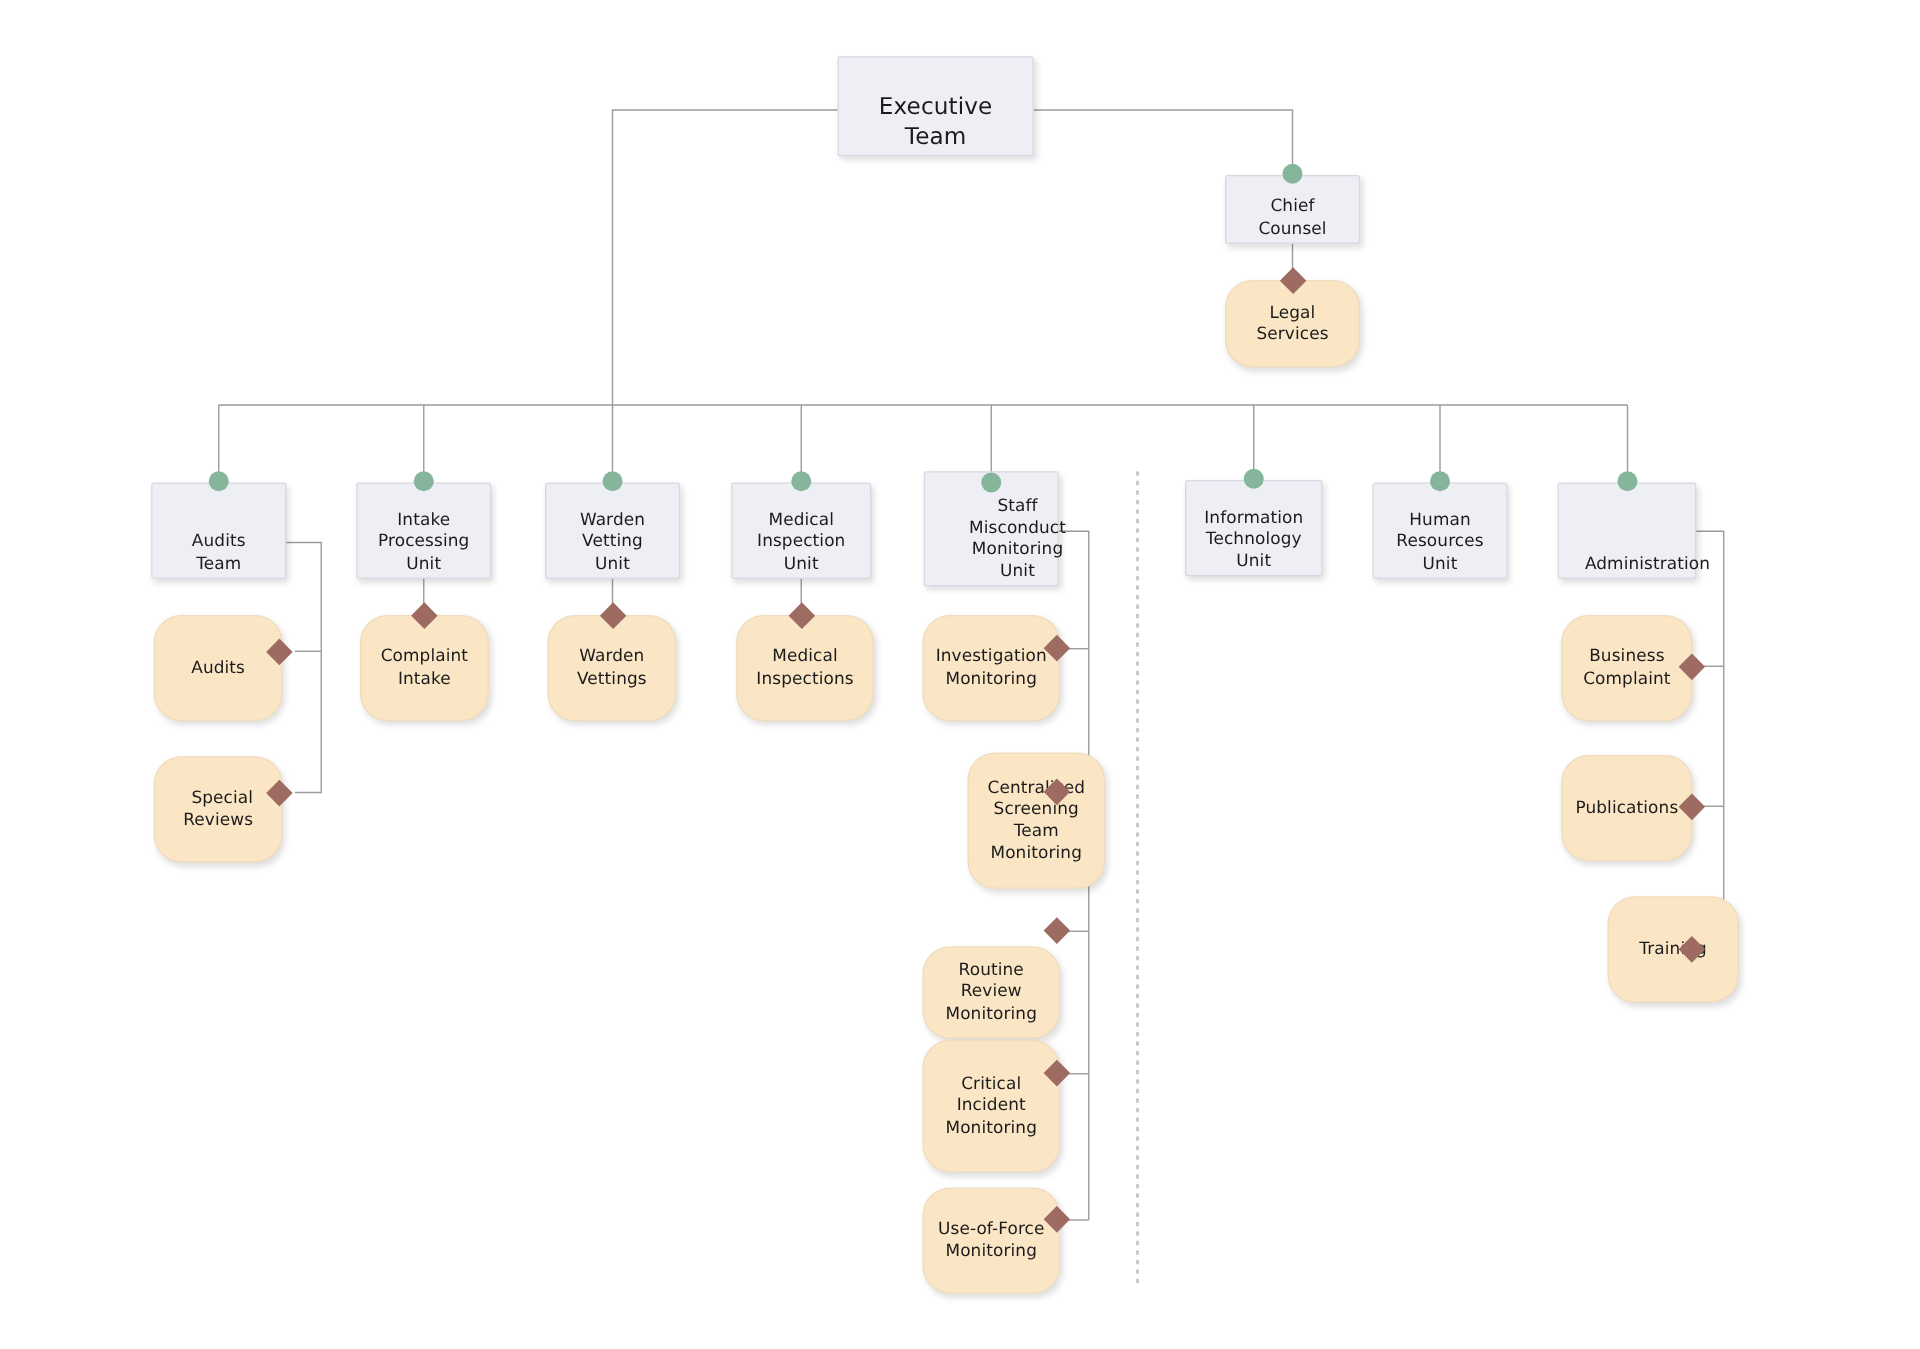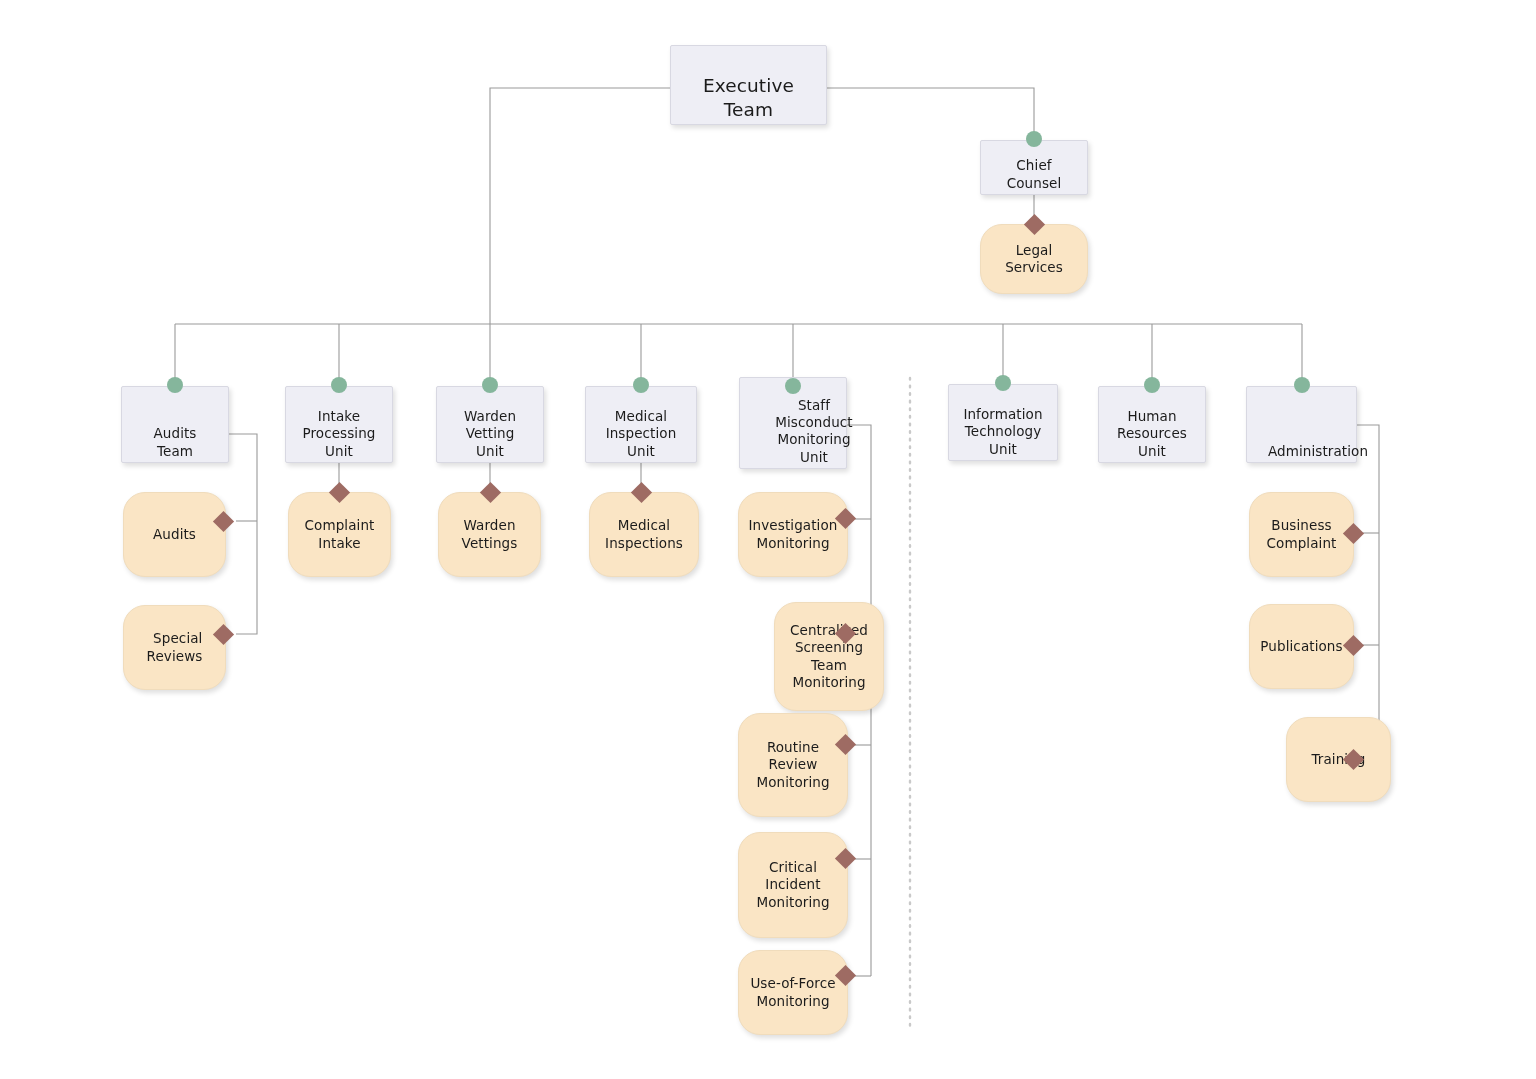--- a/index.html
+++ b/index.html
@@ -222,21 +222,21 @@
   <div class="diamond" style="left:838px;top:511px;"></div>
 
   <div class="svc" style="left:738px;top:602px;width:110px;height:109px;margin-left:36px;">
     <span class="lbl">Centralized
 Screening
 Team
 Monitoring</span>
   </div>
   <div class="diamond" style="left:838px;top:626px;"></div>
 
-  <div class="svc" style="left:738px;top:713px;width:110px;height:104px;">
+  <div class="svc" style="left:738px;top:757px;width:110px;height:74px;">
     <span class="lbl">Routine
 Review
 Monitoring</span>
   </div>
   <div class="diamond" style="left:838px;top:737px;"></div>
 
   <div class="svc" style="left:738px;top:832px;width:110px;height:106px;">
     <span class="lbl">Critical
 Incident
 Monitoring</span>

